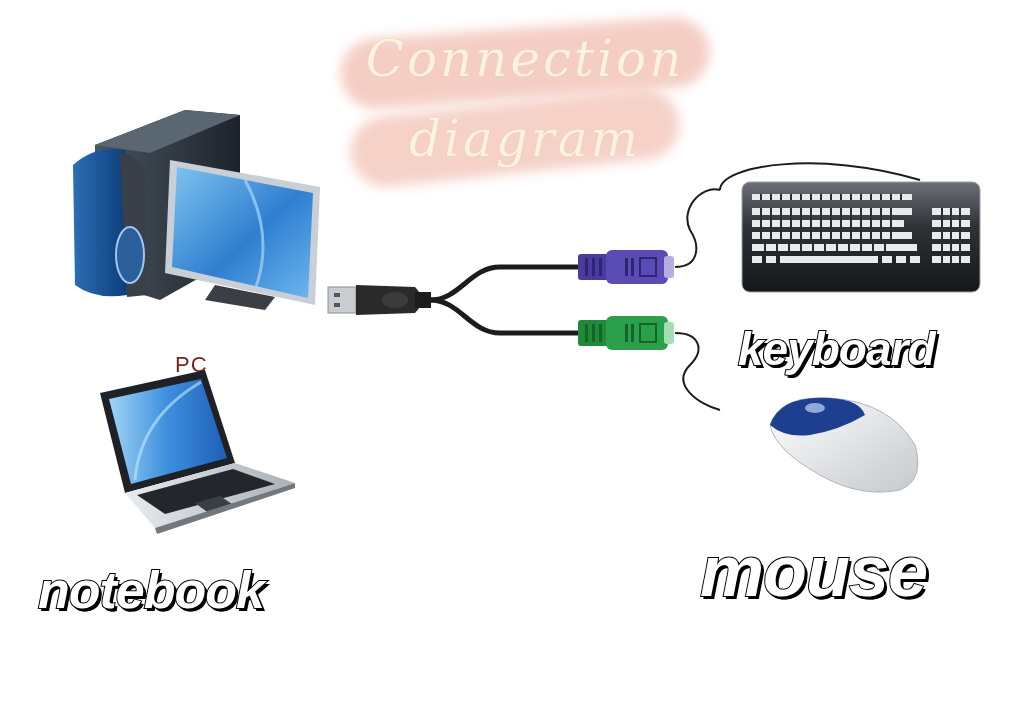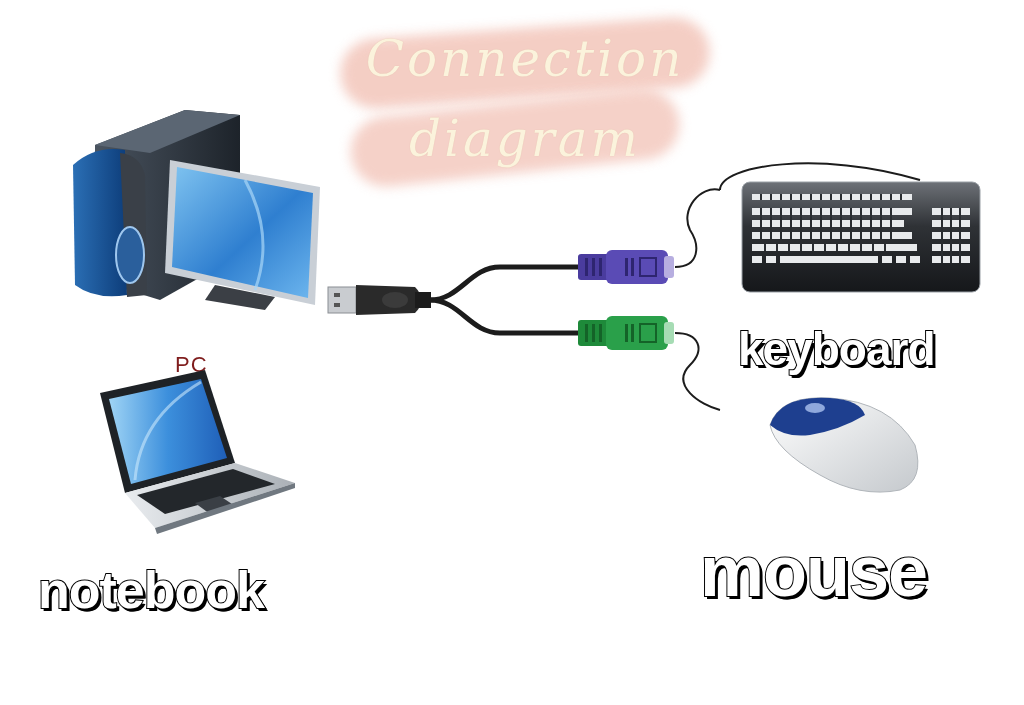--- a/index.html
+++ b/index.html
@@ -4,21 +4,21 @@
 <style>
   html, body { margin:0; padding:0; }
   body { width:1024px; height:705px; background:#ffffff; position:relative; overflow:hidden;
          font-family:"Liberation Sans", sans-serif; }
   .abs { position:absolute; }
   .title-wrap { left:330px; top:18px; width:390px; height:175px; }
   .title-smudge { position:absolute; border-radius:40px; filter:blur(6px); }
   .title-text { position:absolute; left:0; width:100%; text-align:center;
     font-family:"DejaVu Serif", serif; font-style:italic; color:#fbf3dc;
     font-size:50px; letter-spacing:3px; text-shadow:0 0 1px #e2b8a6; }
-  .outline-label { font-family:"Liberation Sans", sans-serif; font-weight:bold; 
+  .outline-label { font-family:"Liberation Sans", sans-serif; font-weight:bold; font-style:italic;
     color:#ffffff; -webkit-text-stroke:2px #000; paint-order:stroke fill;
     text-shadow: 3px 3px 0 #000, 2px 3px 0 #000; letter-spacing:-1px; }
   .pc-label { left:175px; top:320px; font-size:22px; color:#7f1d1d; letter-spacing:1px;margin-top:32px; }
 </style>
 </head>
 <body>
 
 <div class="abs title-wrap">
   <div class="title-smudge" style="left:10px;top:10px;width:370px;height:70px;background:#f2c2b6;opacity:.8;transform:rotate(-4deg);"></div>
   <div class="title-smudge" style="left:20px;top:85px;width:330px;height:70px;background:#f2c2b6;opacity:.75;transform:rotate(-6deg);"></div>

